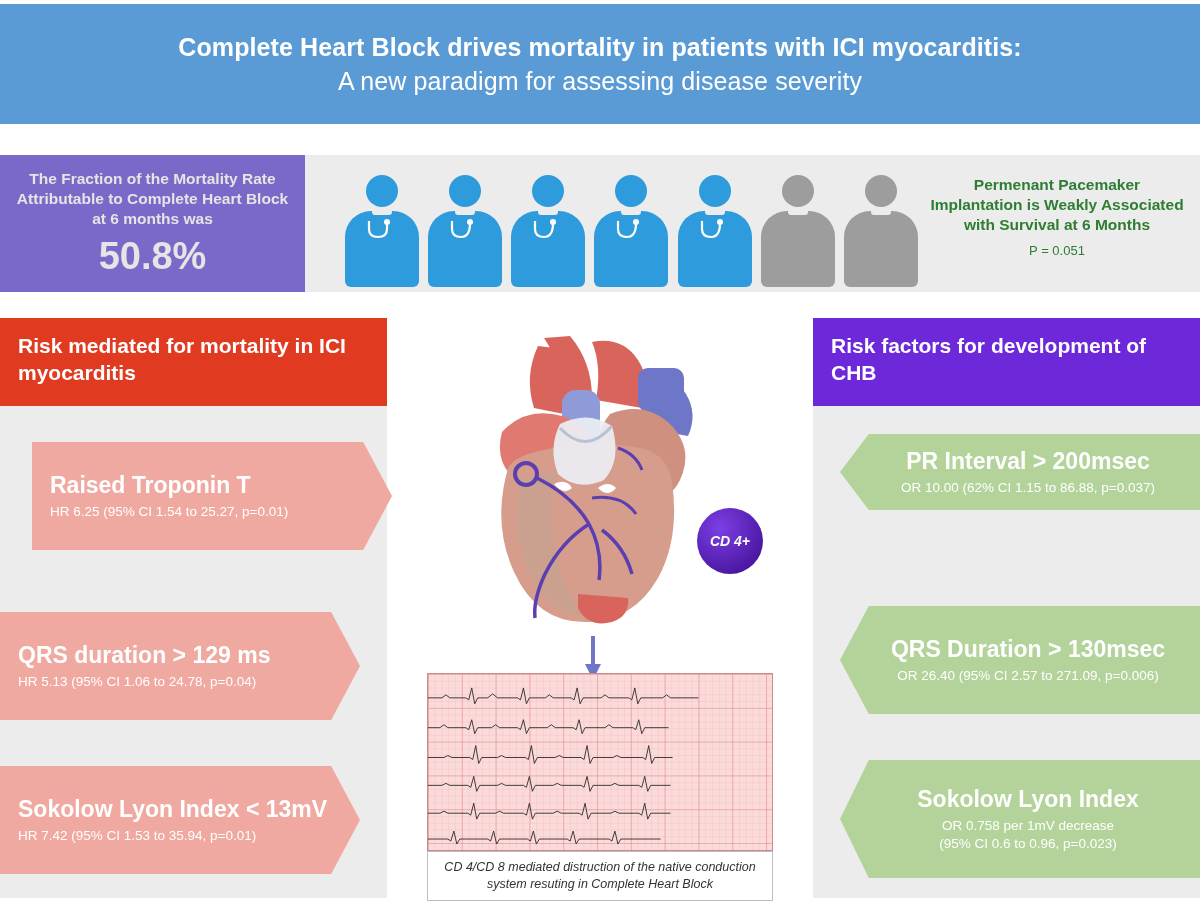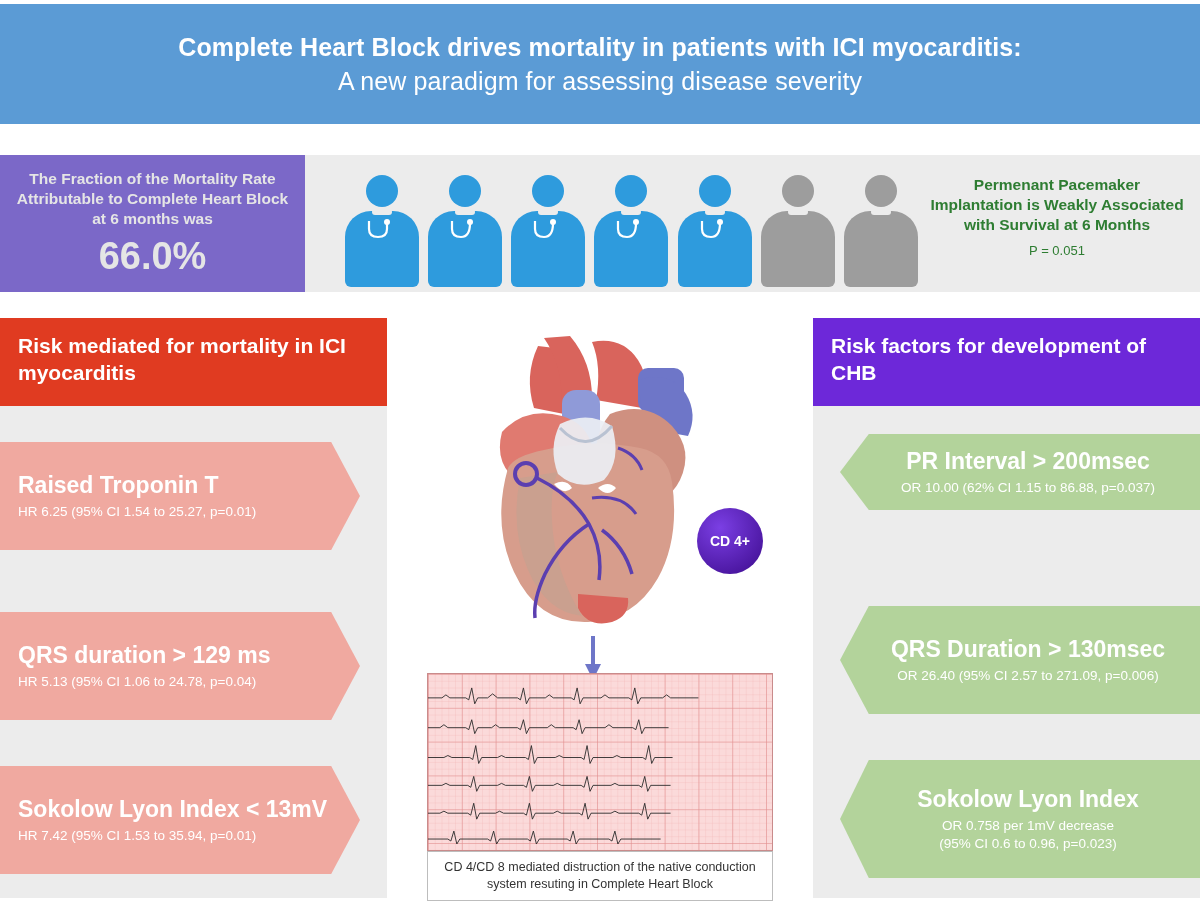--- a/index.html
+++ b/index.html
@@ -174,21 +174,21 @@
   .chev-sub {
     font-size: 13.5px;
     line-height: 18px;
     margin-top: 4px;
   }
 
   
   .center {
     position: absolute;
     left: 387px; top: 318px;
-    width: 424px; height: 587px;
+    width: 424px; height: 587px; font-style: italic;
   }
   .heart-wrap {
     position: absolute;
     left: 55px; top: 10px;
     width: 320px; height: 305px;
   }
   .cd-badge {
     position: absolute;
     left: 255px; top: 180px;
     width: 66px; height: 66px;
@@ -235,21 +235,21 @@
 
 <div class="header">
   <div class="header-line l1">Complete Heart Block drives mortality in patients with ICI myocarditis:</div>
   <div class="header-line l2">A new paradigm for assessing disease severity</div>
 </div>
 
 <div class="band">
 
   <div class="fraction-box">
     <div class="fraction-text">The Fraction of the Mortality Rate Attributable to Complete Heart Block at 6 months was</div>
-    <div class="fraction-value">66.0%</div>
+    <div class="fraction-value">50.8%</div>
   </div>
 
   <div class="people">
     <div class="person blue">
       <div class="head"></div>
         <div class="body"></div>
         <div class="neckgap"></div>
       <svg class="steth" viewBox="0 0 38 26">
         <path d="M6 2 L6 10 Q6 18 15 18 Q24 18 24 10 L24 4" fill="none" stroke="#ffffff" stroke-width="2.2"></path>
         <circle cx="24" cy="3" r="3" fill="#ffffff"></circle>
@@ -305,21 +305,21 @@
 
   <div class="pm-box">
     <div class="pm-title">Permenant Pacemaker Implantation is Weakly Associated with Survival at 6 Months</div>
     <div class="pm-p">P = 0.051</div>
   </div>
 </div>
 
 <div class="col left">
   <div class="col-header">Risk mediated for mortality in ICI myocarditis</div>
 
-  <div class="chev left-ch" style="top:124px;height:108px;">
+  <div class="chev left-ch" style="top:124px;height:108px;margin-left:32px;">
     <div class="chev-title">Raised Troponin T</div>
     <div class="chev-sub">HR 6.25 (95% CI 1.54 to 25.27, p=0.01)</div>
   </div>
 
   <div class="chev left-ch" style="top:294px;height:108px;">
     <div class="chev-title">QRS duration &gt; 129 ms</div>
     <div class="chev-sub">HR 5.13 (95% CI 1.06 to 24.78, p=0.04)</div>
   </div>
 
   <div class="chev left-ch" style="top:448px;height:108px;">

